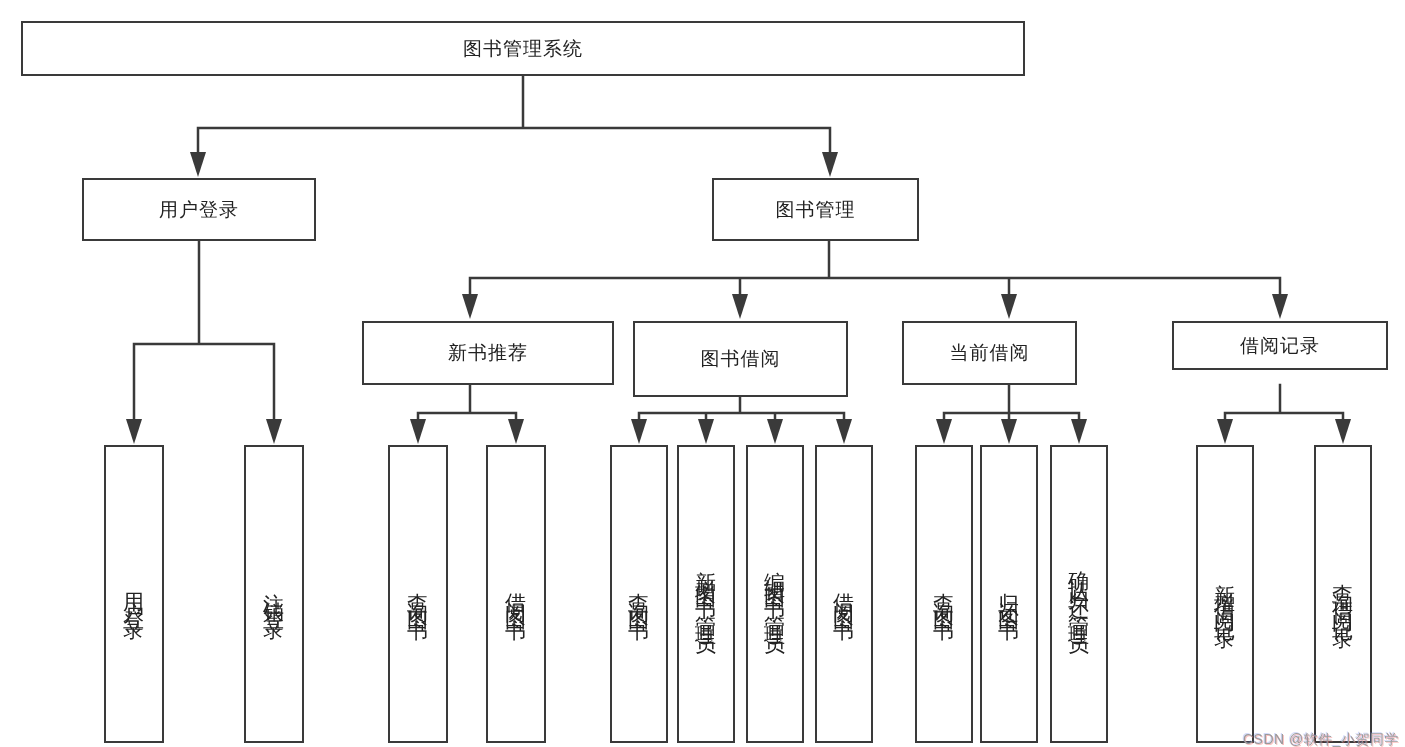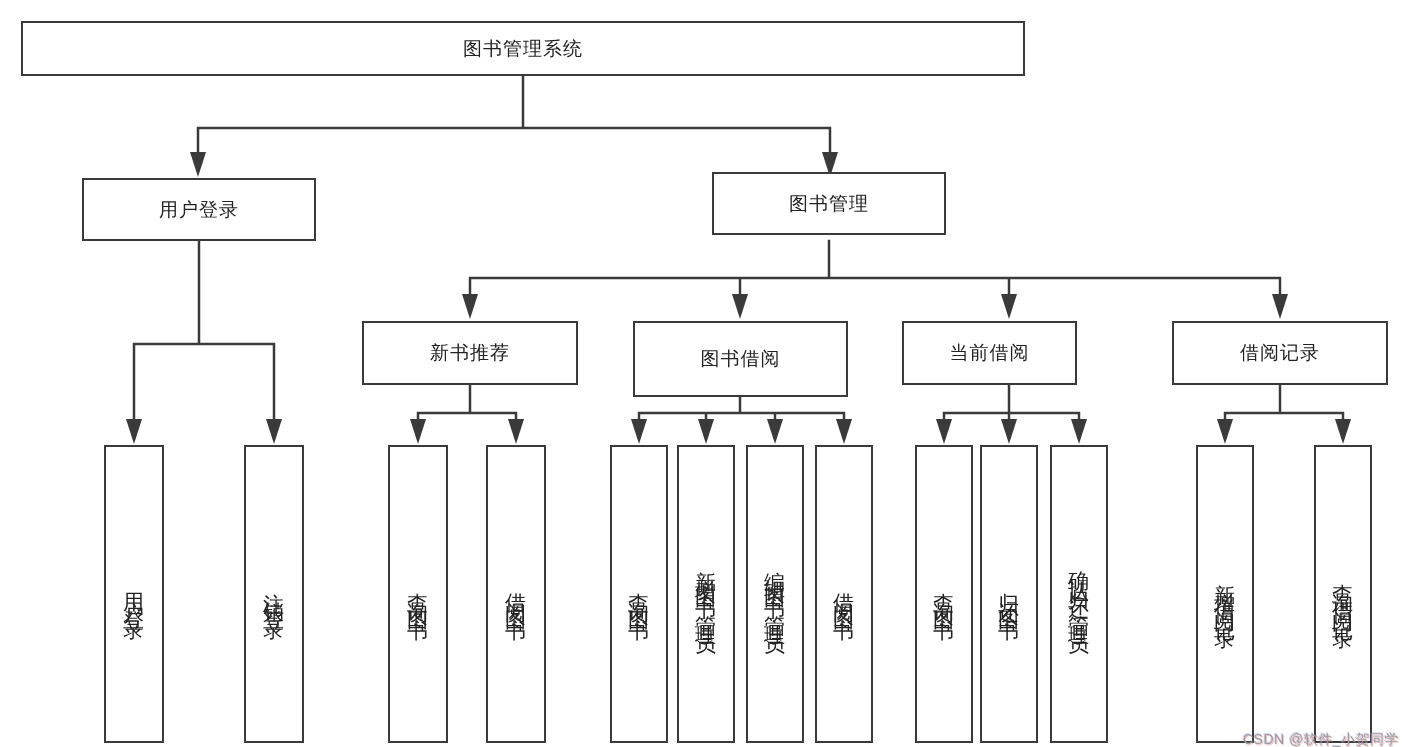--- a/index.html
+++ b/index.html
@@ -106,34 +106,34 @@
     </g>
   </svg>
 
   <div class="box" style="left:21px;top:13px;width:1004px;height:55px">
     <span class="lbl">图书管理系统</span>
   </div>
 
   <div class="box" style="left:82px;top:170px;width:234px;height:63px">
     <span class="lbl">用户登录</span>
   </div>
-  <div class="box" style="left:712px;top:164px;width:234px;height:63px">
+  <div class="box" style="left:712px;top:170px;width:207px;height:63px">
     <span class="lbl">图书管理</span>
   </div>
 
-  <div class="box" style="left:362px;top:313px;width:216px;height:64px">
+  <div class="box" style="left:362px;top:313px;width:252px;height:64px">
     <span class="lbl">新书推荐</span>
   </div>
   <div class="box" style="left:633px;top:313px;width:215px;height:76px">
     <span class="lbl">图书借阅</span>
   </div>
   <div class="box" style="left:902px;top:313px;width:175px;height:64px">
     <span class="lbl">当前借阅</span>
   </div>
-  <div class="box" style="left:1172px;top:313px;width:216px;height:64px">
+  <div class="box" style="left:1172px;top:313px;width:216px;height:49px">
     <span class="lbl">借阅记录</span>
   </div>
 
   <div class="box" style="left:104px;top:437px;width:60px;height:298px">
     <span class="vlbl">用户登录</span>
   </div>
   <div class="box" style="left:244px;top:437px;width:60px;height:298px">
     <span class="vlbl">注销登录</span>
   </div>
 

